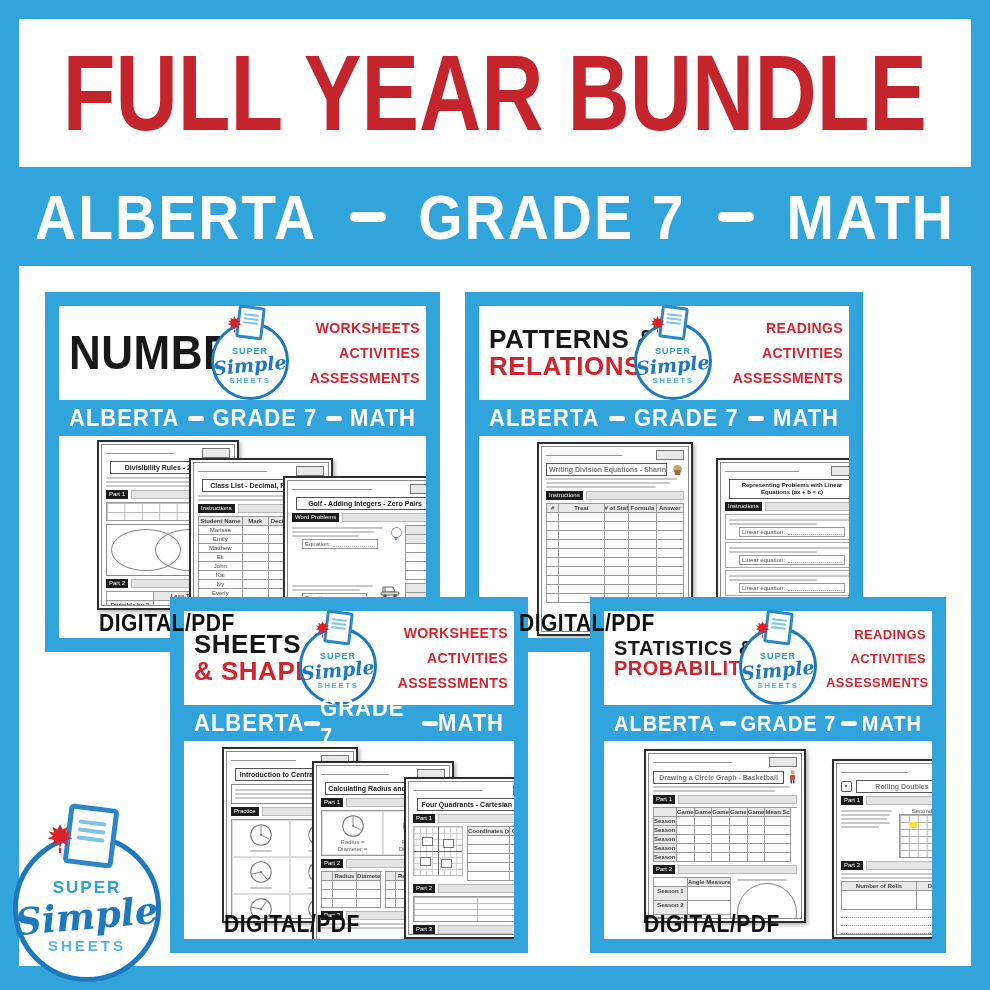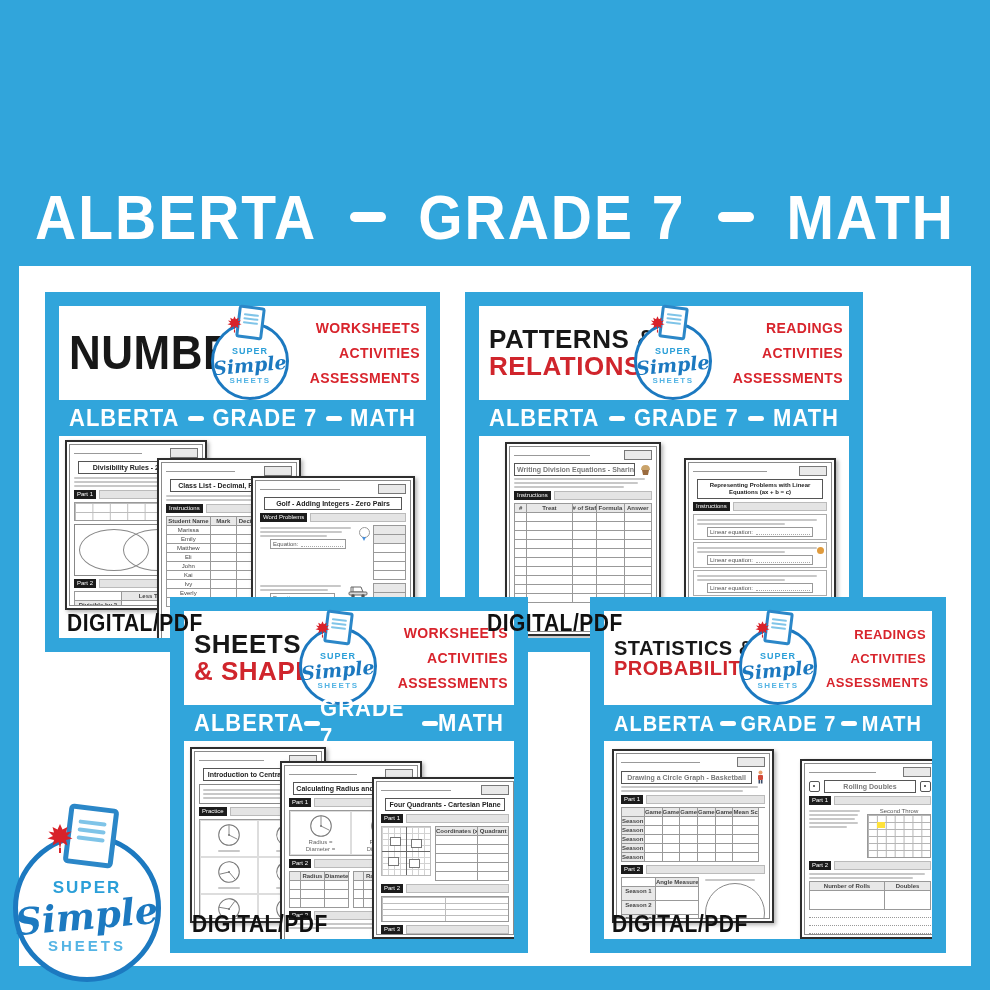--- a/index.html
+++ b/index.html
@@ -33,21 +33,21 @@
   .card-shape .card-title .t1,.card-shape .card-title .t2{font-size:26px;}
   .card-stats .card-title .t1,.card-stats .card-title .t2{font-size:20px;}
   .card-labels{display:flex;flex-direction:column;gap:9px;text-align:right;flex:none;width:122px;}
   .card-labels span{color:#D8242C;font-weight:800;font-size:14px;letter-spacing:0.4px;white-space:nowrap;}
   .card-stats .card-labels{width:100px;}
   .card-stats .card-labels span{font-size:13px;}
   .card-banner{height:36px;background:#31A5DB;display:flex;align-items:center;
                justify-content:space-between;padding:0 10px;flex:none;}
   .card-banner span.word{color:#fff;font-size:22px;font-weight:800;letter-spacing:1px;transform:scaleY(1.1);}
   .card-stats .card-banner span.word{font-size:20px;}
-  .card-body{flex:1;position:relative;overflow:hidden;background:#fff;}
+  .card-body{flex:1;position:relative;overflow:hidden;background:#fff;margin-left:32px;}
   .fmt{position:absolute;left:8px;bottom:3px;font-weight:800;font-size:21px;letter-spacing:0.5px;
        color:#101010;transform:scaleY(1.12);z-index:5;}
   
   .logo-slot{flex:none;position:relative;}
   .logo-sm{width:86px;height:94px;}
   .logo-lg{position:absolute;left:8px;top:806px;width:158px;height:176px;z-index:60;}
   .logo{position:absolute;inset:0;}
   .logo-circle{position:absolute;bottom:0;background:#fff;border-radius:50%;display:flex;
                flex-direction:column;align-items:center;justify-content:center;box-sizing:border-box;}
   .logo-super{color:#2B9FD8;font-weight:bold;}
@@ -144,20 +144,23 @@
         <circle cx="14" cy="14" r="12" fill="none" stroke="#777" stroke-width="1.2"></circle>
     <line x1="14" y1="14" x2="14" y2="2" stroke="#777"></line>
     <line x1="14" y1="14" x2="24" y2="19" stroke="#777"></line>
     <circle cx="14" cy="14" r="1.2" fill="#777"></circle>
       </g>
 </defs>
   </svg>
 
 <div class="poster">
 
+  <div class="title-box">
+    <div class="main-title">FULL YEAR BUNDLE</div>
+  </div>
 
   <div class="subtitle-band">
     <span class="word">ALBERTA</span>
     <span class="dash dash-lg">–</span>
     <span class="word">GRADE 7</span>
     <span class="dash dash-lg">–</span>
     <span class="word">MATH</span>
   </div>
 
   <div class="content-box">

